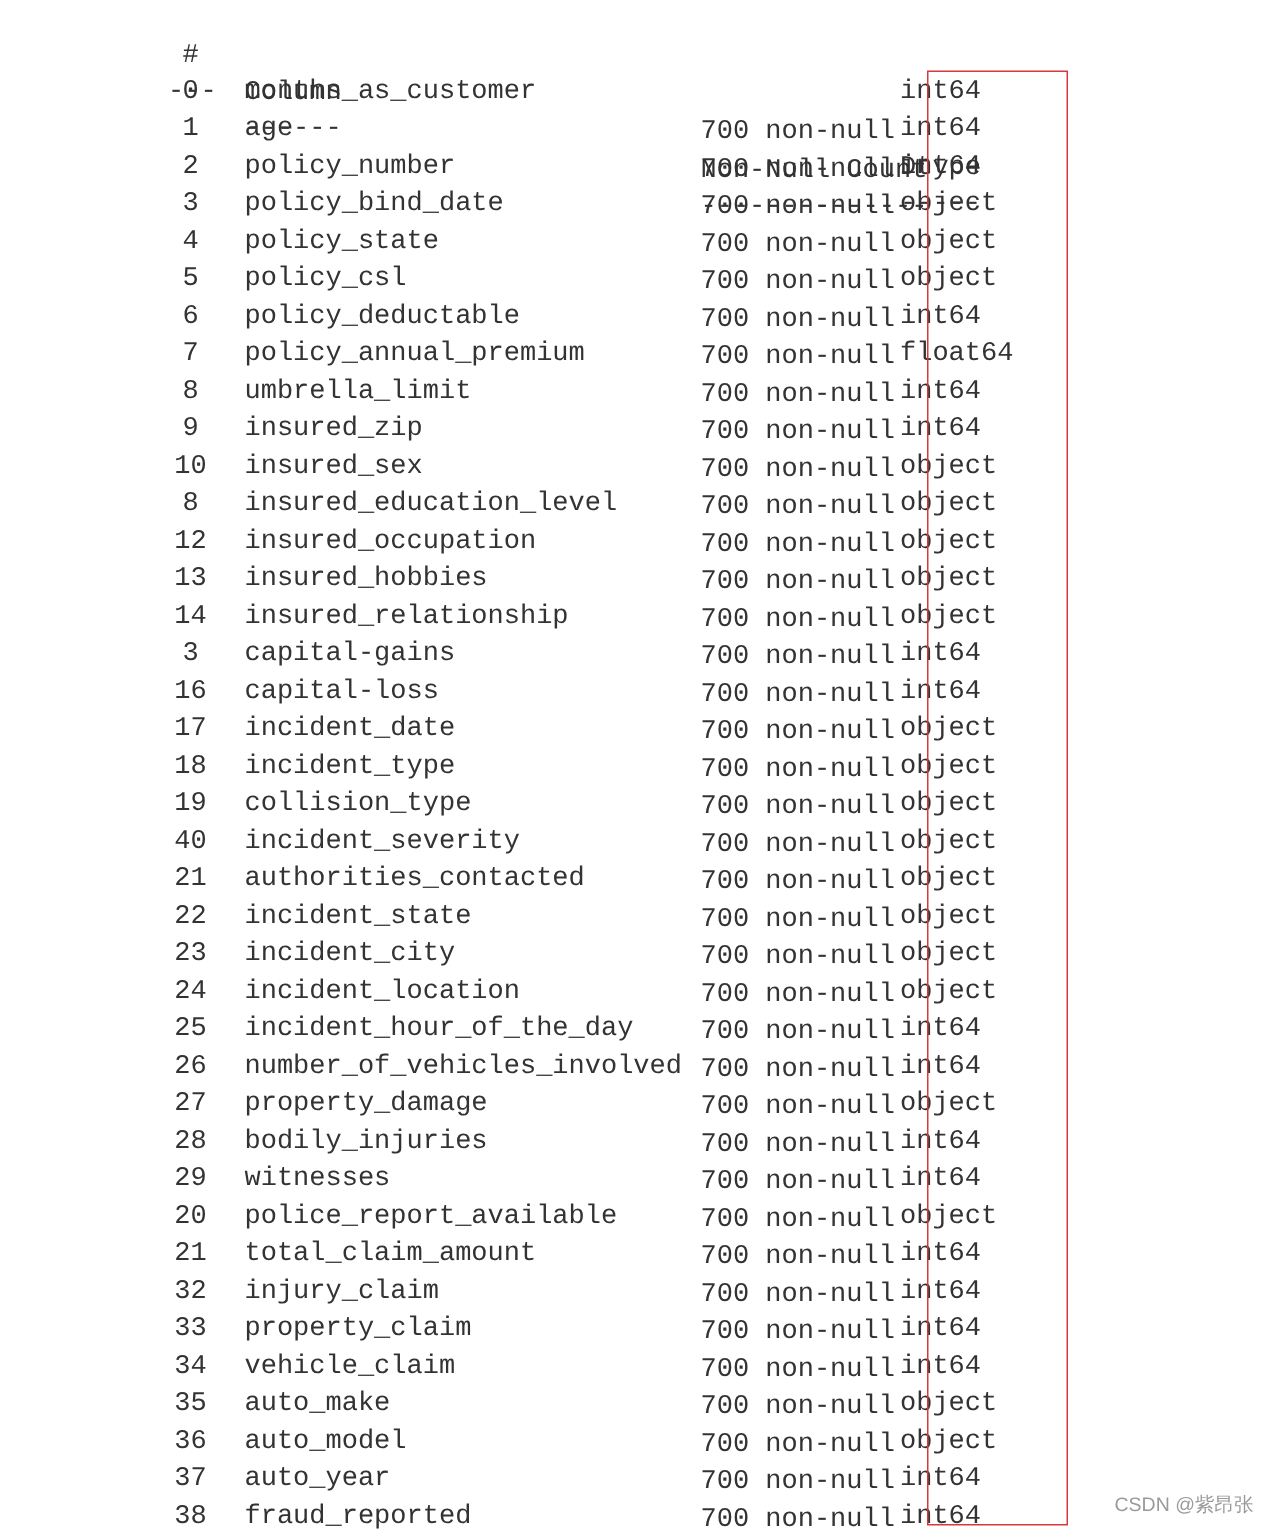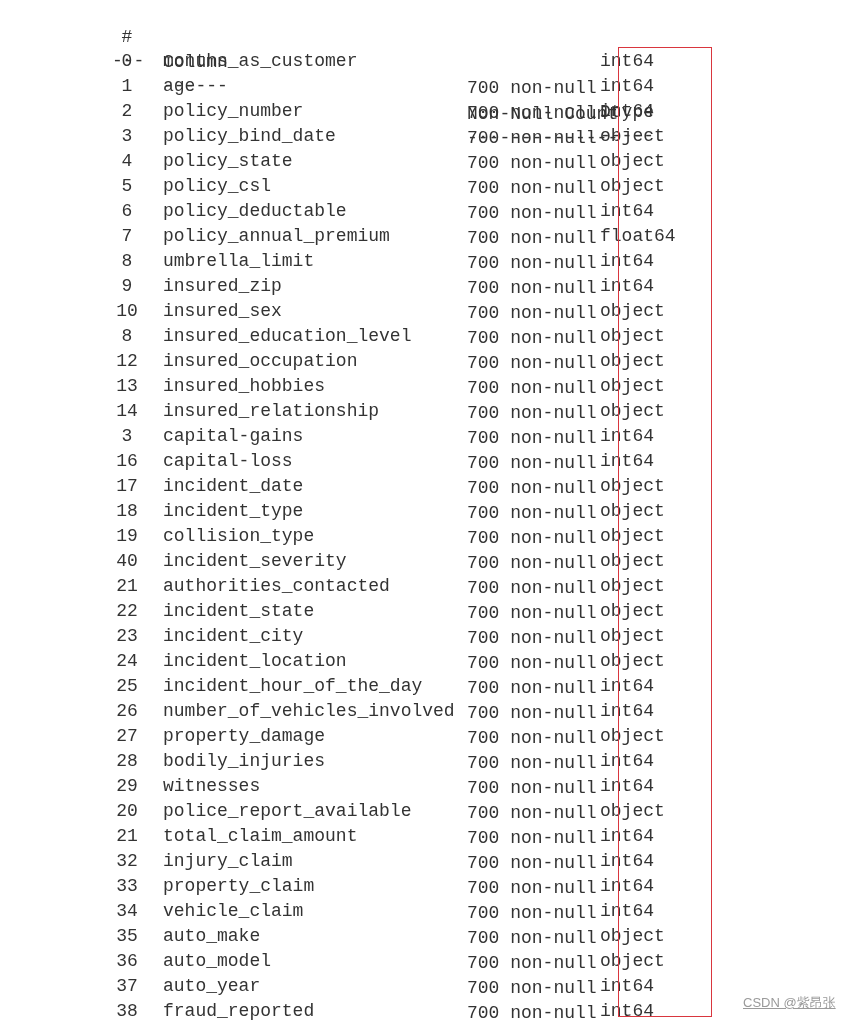--- a/index.html
+++ b/index.html
@@ -7,21 +7,21 @@
          font-family: "Liberation Mono", "DejaVu Sans Mono", monospace; font-size: 18px; color: #333333; }
   .row { position: absolute; left: 0; height: 25px; line-height: 25px; white-space: pre; }
   .c-idx { position: absolute; left: 112px; width: 30px; text-align: center; }
   .c-col { position: absolute; left: 163px; }
   .c-cnt { position: absolute; left: 467px; margin-top: 27px; }
   .c-dt  { position: absolute; left: 600px; }
   .hdr-idx { position: absolute; left: 112px; width: 30px; text-align: center; }
   .redbox { position: absolute; left: 618px; top: 47px; width: 94px; height: 970px;
             border: 1px solid #d9363e; box-sizing: border-box; }
   .watermark { position: absolute; left: 743px; top: 994px; font-family: "Liberation Sans", "DejaVu Sans", sans-serif;
-               font-size: 13px; color: #9a9a9a; text-decoration: underline; }
+               font-size: 13px; color: #9a9a9a; }
 </style>
 </head>
 <body>
 
 <div>
   <div class="row" style="top:0px;">
     <span class="hdr-idx">#</span>
     <span class="c-col">Column</span>
     <span class="c-cnt">Non-Null Count</span>
     <span class="c-dt">Dtype</span>

